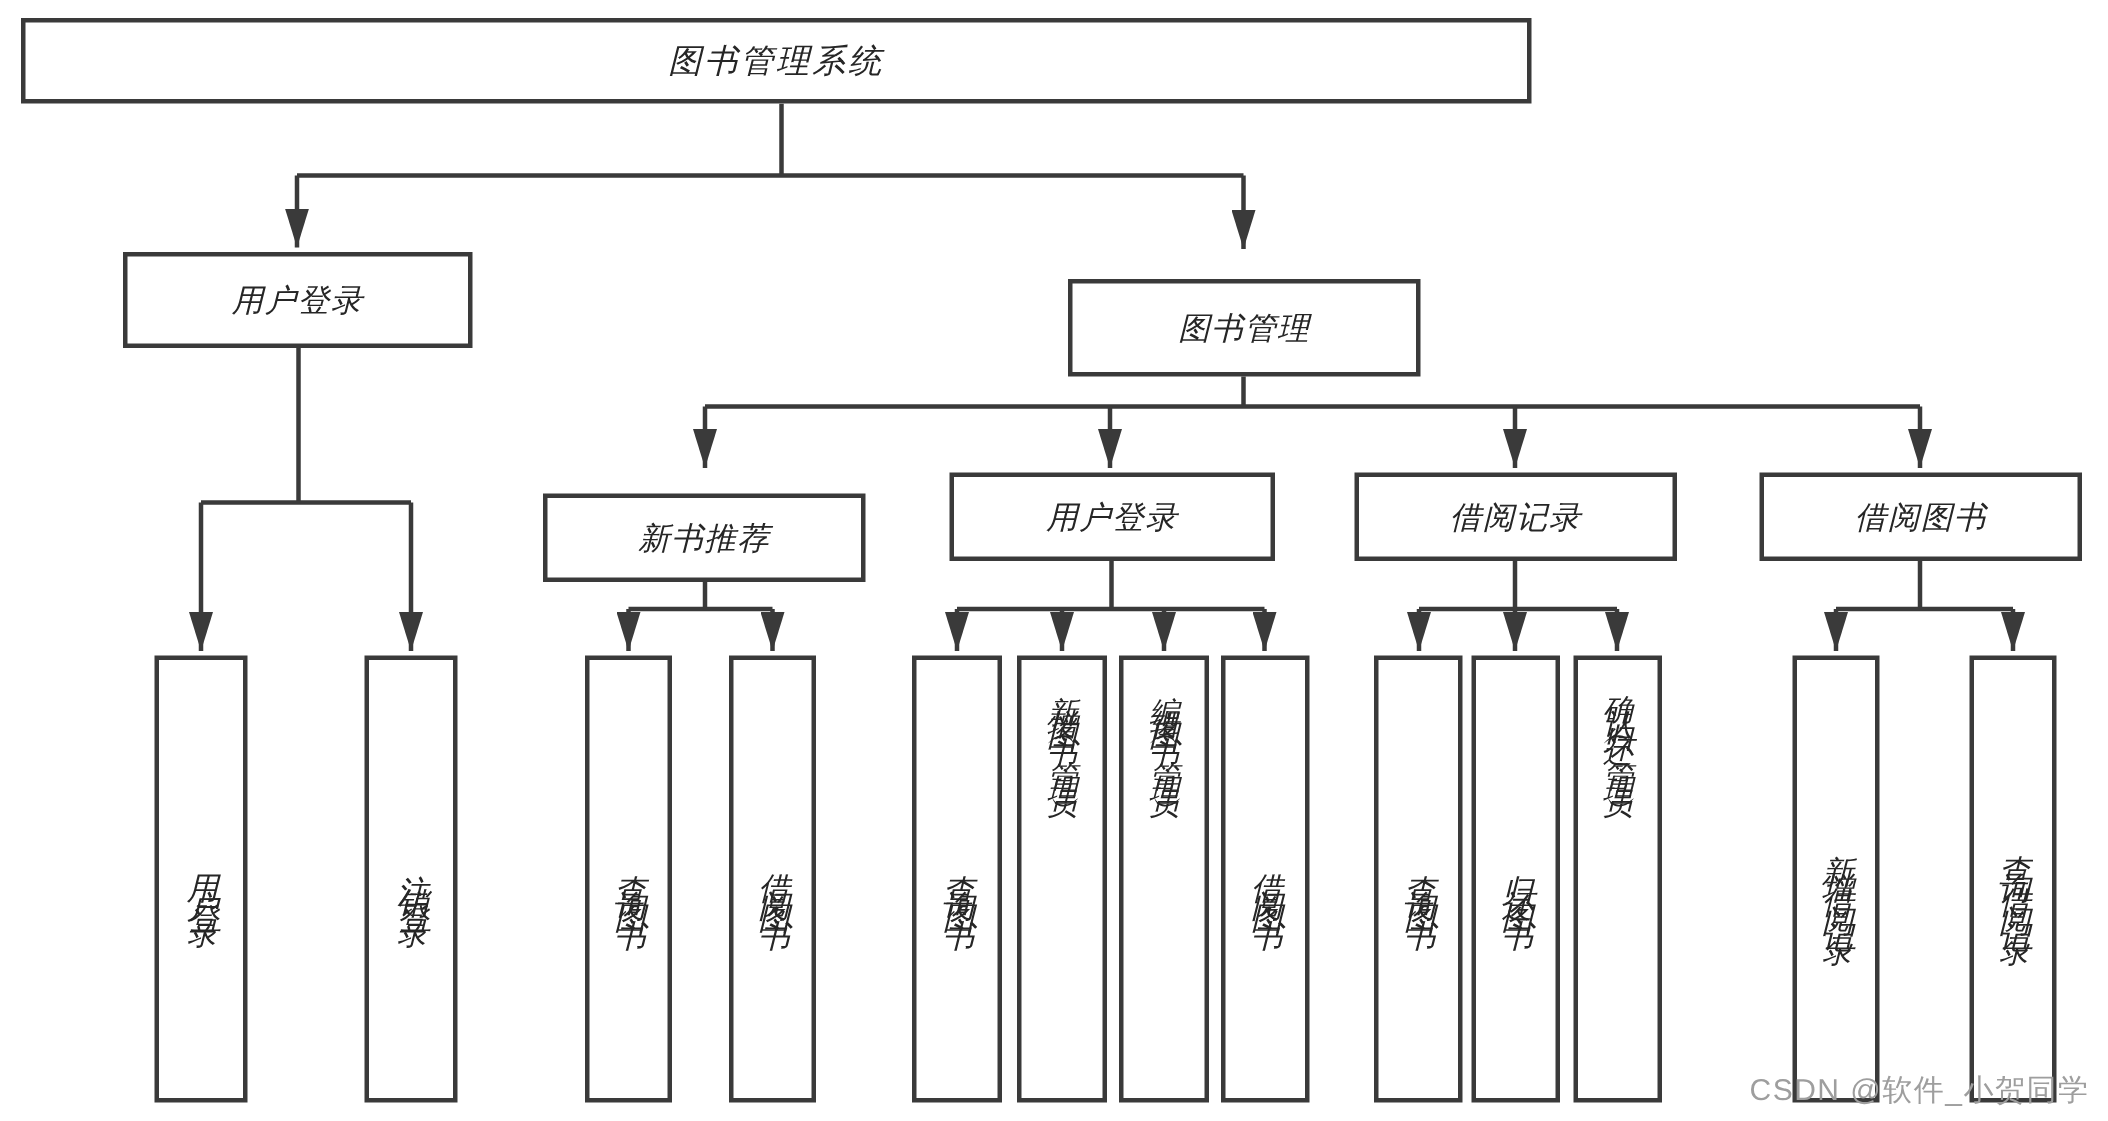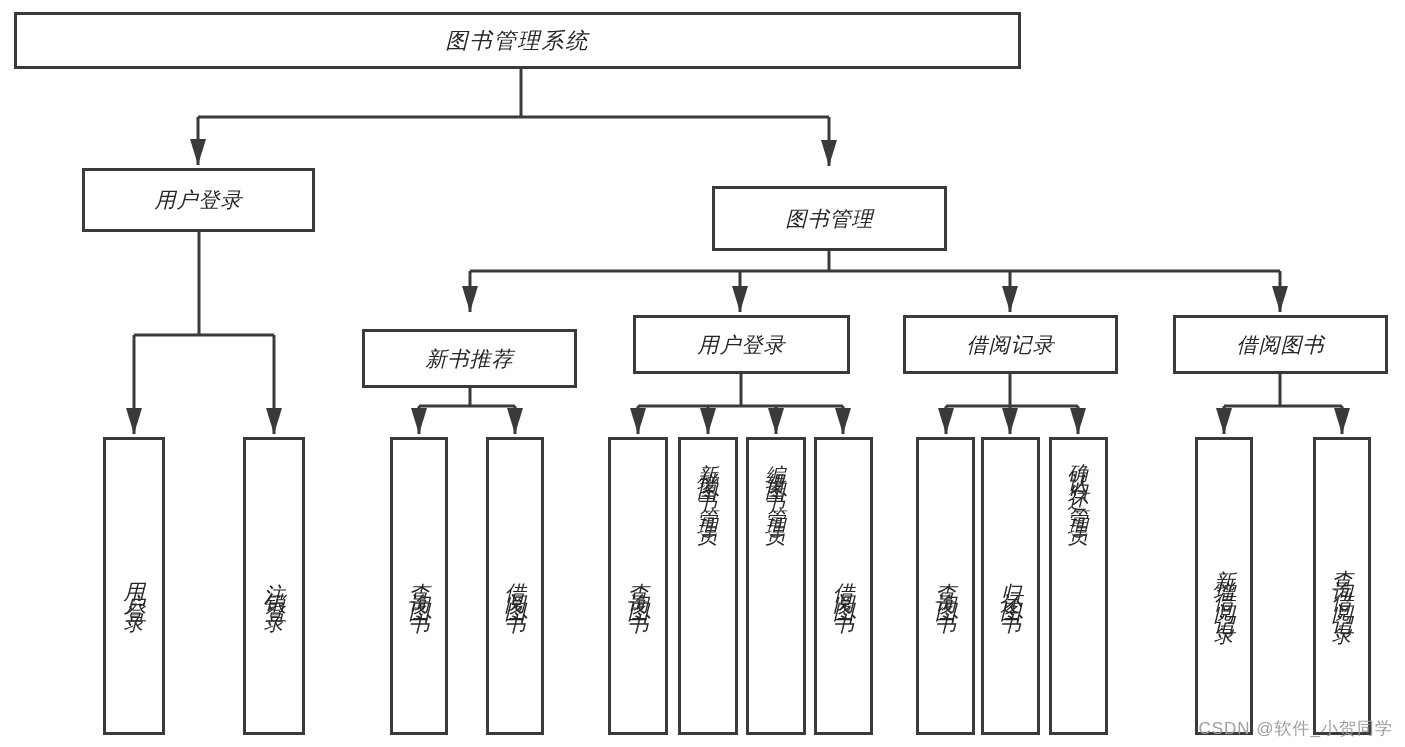--- a/index.html
+++ b/index.html
@@ -37,21 +37,21 @@
     white-space:nowrap;
   }
   .v4{font-size:21px;letter-spacing:10px;}
   .v6{font-size:21px;letter-spacing:11px;}
   .v9{font-size:20px;letter-spacing:9px;}
   .col.topalign{justify-content:center;align-items:flex-start;}
   .col.topalign .vtext{margin-top:8px;}
   #watermark{
     position:absolute;
     right:12px;bottom:7px;
-    font-size:17px;
+    font-size:20px;
     color:var(--watermark);
     letter-spacing:1px;
     white-space:nowrap;
   }
 </style>
 </head>
 <body>
 
 <div id="stage">
 

